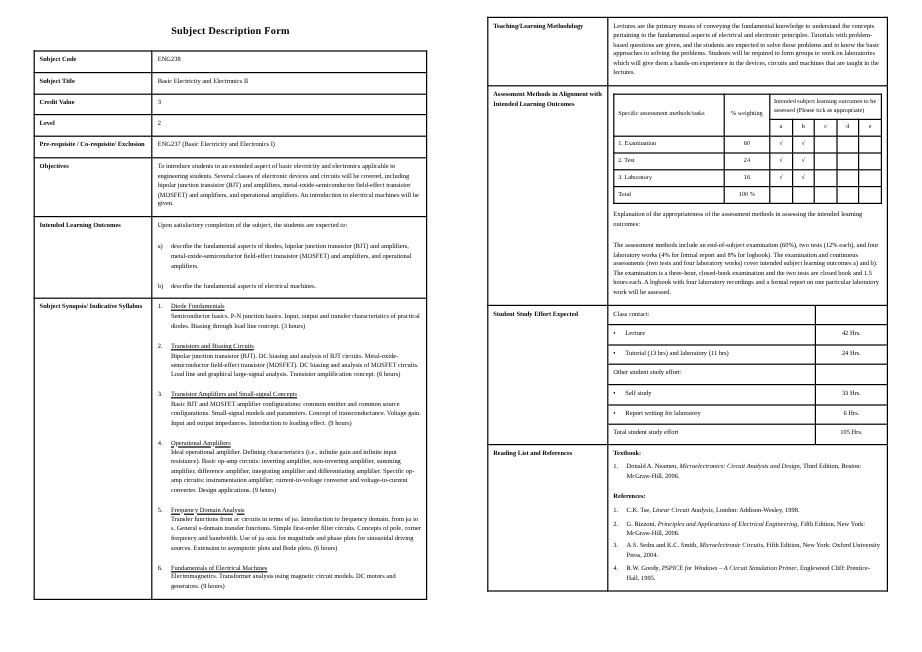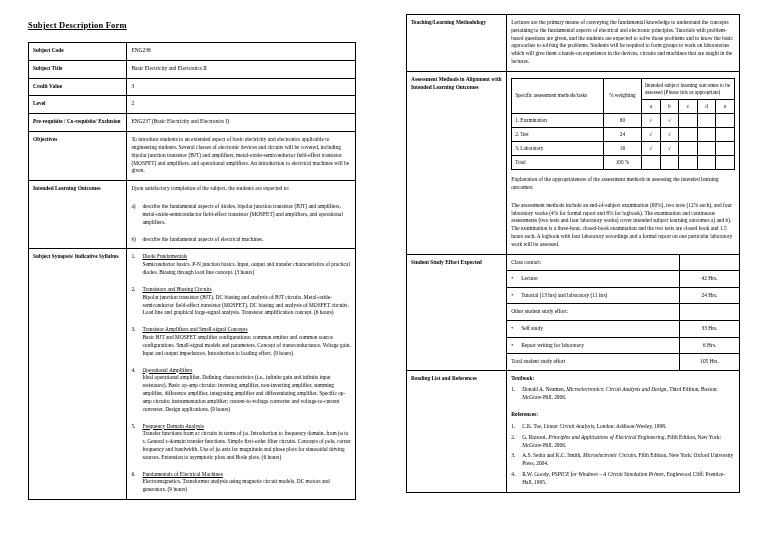--- a/index.html
+++ b/index.html
@@ -27,24 +27,23 @@
   }
   .col-left {
     width: 384px;
     padding: 14px 28px 6px 28px;
   }
   .col-right {
     width: 384px;
     padding: 14px 28px 6px 22px;
   }
   .doc-title {
-    text-align: left;
+    text-align: center;
     font-weight: bold;
     font-size: 8.5px;
-    text-decoration: underline;
     margin: 6px 0 12px 0;
     letter-spacing: 0.2px;
   }
   table.main {
     border-collapse: collapse;
     width: 100%;
     table-layout: fixed;
   }
   table.main > tbody > tr > td {
     border: 0.8px solid #000;

